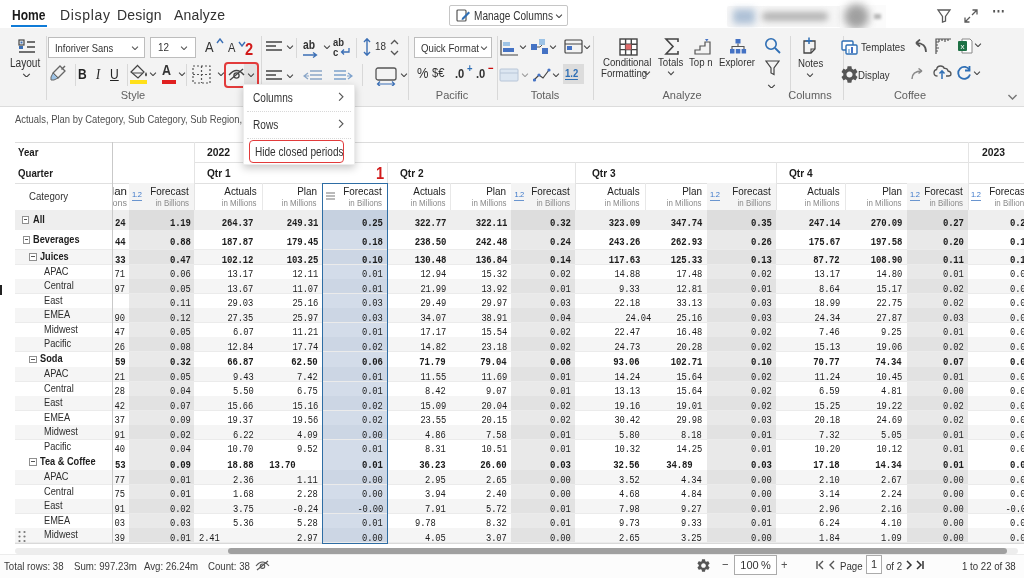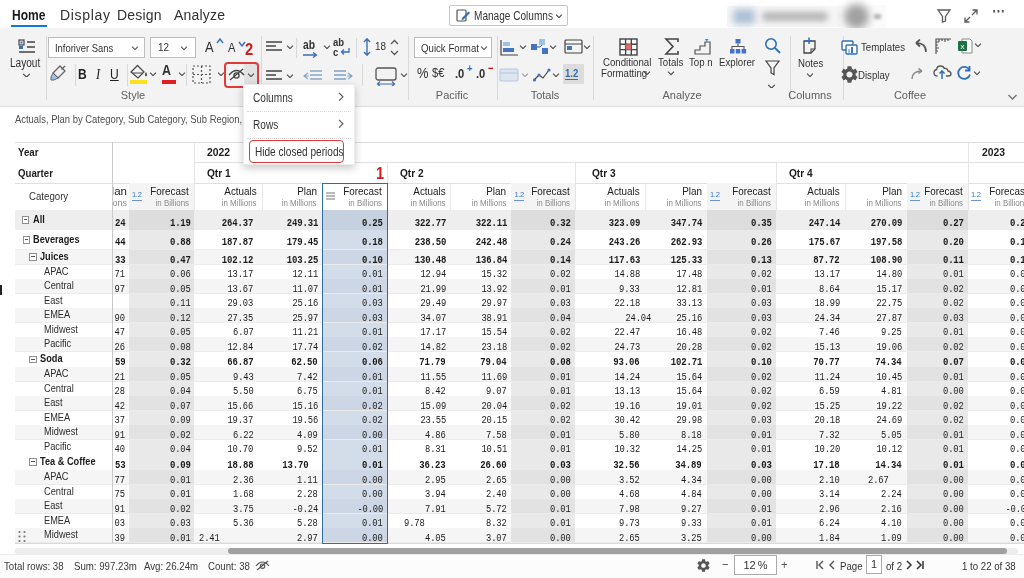--- a/index.html
+++ b/index.html
@@ -800,27 +800,27 @@
 <div class="abs" style="left:511.4px;top:454px;width:63.6px;height:16px;background:#e9e9e9;"></div>
 <div class="abs" style="left:707px;top:454px;width:69px;height:16px;background:#e9e9e9;"></div>
 <div class="abs" style="left:907px;top:454px;width:61px;height:16px;background:#e9e9e9;"></div>
 <div class="abs" style="left:322px;top:454px;width:65px;height:16px;background:#d3dce9;"></div>
 <div class="abs" style="left:29px;top:458.25px;width:7.5px;height:7.5px;border:1px solid #8f8f8f;background:#fff;box-sizing:border-box;"></div>
 <div class="abs" style="left:31px;top:461.25px;width:3.5px;height:1px;background:#555;"></div>
 <div class="abs" style="left:40px;top:454.887px;font-size:11.5px;color:#1c1c1c;font-weight:bold;white-space:nowrap;width:0;overflow:visible;"><span style="display:inline-block;transform:scaleX(0.8);transform-origin:0 0;white-space:nowrap;">Tea &amp; Coffee</span></div>
 <div class="abs" style="left:111.7px;top:455.5px;width:17.3px;height:13px;line-height:13px;box-sizing:border-box;padding-right:4px;overflow:hidden;text-align:right;"><span class="num bold" style="display:inline-block;font-size:11.5px;transform:scaleX(0.78);transform-origin:100% 50%;">53</span></div>
 <div class="abs" style="left:129px;top:455.5px;width:65px;height:13px;line-height:13px;box-sizing:border-box;padding-right:3px;overflow:hidden;text-align:right;"><span class="num bold" style="display:inline-block;font-size:11.5px;transform:scaleX(0.78);transform-origin:100% 50%;">0.09</span></div>
 <div class="abs" style="left:194px;top:455.5px;width:67.5px;height:13px;line-height:13px;box-sizing:border-box;padding-right:8px;overflow:hidden;text-align:right;"><span class="num bold" style="display:inline-block;font-size:11.5px;transform:scaleX(0.78);transform-origin:100% 50%;">18.88</span></div>
-<div class="abs" style="left:261.5px;top:455.5px;width:60.5px;height:13px;line-height:13px;box-sizing:border-box;padding-right:13px;overflow:hidden;text-align:right;text-decoration:underline;"><span class="num bold" style="display:inline-block;font-size:11.5px;transform:scaleX(0.78);transform-origin:100% 50%;">13.70</span></div>
+<div class="abs" style="left:261.5px;top:455.5px;width:60.5px;height:13px;line-height:13px;box-sizing:border-box;padding-right:13px;overflow:hidden;text-decoration:underline;"><span class="num bold" style="display:inline-block;font-size:11.5px;transform:scaleX(0.78);transform-origin:100% 50%;">13.70</span></div>
 <div class="abs" style="left:322px;top:455.5px;width:65px;height:13px;line-height:13px;box-sizing:border-box;padding-right:4px;overflow:hidden;text-align:right;"><span class="num bold" style="display:inline-block;font-size:11.5px;transform:scaleX(0.78);transform-origin:100% 50%;">0.01</span></div>
 <div class="abs" style="left:387px;top:455.5px;width:63.4px;height:13px;line-height:13px;box-sizing:border-box;padding-right:4.5px;overflow:hidden;text-align:right;"><span class="num bold" style="display:inline-block;font-size:11.5px;transform:scaleX(0.78);transform-origin:100% 50%;">36.23</span></div>
 <div class="abs" style="left:450.4px;top:455.5px;width:61px;height:13px;line-height:13px;box-sizing:border-box;padding-right:4.5px;overflow:hidden;text-align:right;"><span class="num bold" style="display:inline-block;font-size:11.5px;transform:scaleX(0.78);transform-origin:100% 50%;">26.60</span></div>
 <div class="abs" style="left:511.4px;top:455.5px;width:63.6px;height:13px;line-height:13px;box-sizing:border-box;padding-right:4px;overflow:hidden;text-align:right;"><span class="num bold" style="display:inline-block;font-size:11.5px;transform:scaleX(0.78);transform-origin:100% 50%;">0.03</span></div>
 <div class="abs" style="left:575px;top:455.5px;width:70px;height:13px;line-height:13px;box-sizing:border-box;padding-right:5px;overflow:hidden;text-align:right;"><span class="num bold" style="display:inline-block;font-size:11.5px;transform:scaleX(0.78);transform-origin:100% 50%;">32.56</span></div>
-<div class="abs" style="left:645px;top:455.5px;width:62px;height:13px;line-height:13px;box-sizing:border-box;padding-right:5px;overflow:hidden;text-align:right;"><span class="num bold" style="display:inline-block;font-size:11.5px;transform:scaleX(0.78);transform-origin:100% 50%;">34.89</span></div>
+<div class="abs" style="left:645px;top:455.5px;width:62px;height:13px;line-height:13px;box-sizing:border-box;overflow:hidden;text-align:center;"><span class="num bold" style="display:inline-block;font-size:11.5px;transform:scaleX(0.78);transform-origin:100% 50%;">34.89</span></div>
 <div class="abs" style="left:707px;top:455.5px;width:69px;height:13px;line-height:13px;box-sizing:border-box;padding-right:4px;overflow:hidden;text-align:right;"><span class="num bold" style="display:inline-block;font-size:11.5px;transform:scaleX(0.78);transform-origin:100% 50%;">0.03</span></div>
 <div class="abs" style="left:776px;top:455.5px;width:69px;height:13px;line-height:13px;box-sizing:border-box;padding-right:5px;overflow:hidden;text-align:right;"><span class="num bold" style="display:inline-block;font-size:11.5px;transform:scaleX(0.78);transform-origin:100% 50%;">17.18</span></div>
 <div class="abs" style="left:845px;top:455.5px;width:62px;height:13px;line-height:13px;box-sizing:border-box;padding-right:5px;overflow:hidden;text-align:right;"><span class="num bold" style="display:inline-block;font-size:11.5px;transform:scaleX(0.78);transform-origin:100% 50%;">14.34</span></div>
 <div class="abs" style="left:907px;top:455.5px;width:61px;height:13px;line-height:13px;box-sizing:border-box;padding-right:4px;overflow:hidden;text-align:right;"><span class="num bold" style="display:inline-block;font-size:11.5px;transform:scaleX(0.78);transform-origin:100% 50%;">0.01</span></div>
 <div class="abs" style="left:968px;top:455.5px;width:65px;height:13px;line-height:13px;box-sizing:border-box;padding-right:2px;overflow:hidden;text-align:right;"><span class="num bold" style="display:inline-block;font-size:11.5px;transform:scaleX(0.78);transform-origin:100% 50%;">0.01</span></div>
 <div class="abs" style="left:15px;top:469.5px;width:1009px;height:1px;background:#ebebeb;"></div>
 <div class="abs" style="left:15px;top:470px;width:1009px;height:14.5px;background:#f5f5f5;"></div>
 <div class="abs" style="left:129px;top:470px;width:65px;height:14.5px;background:#e2e2e2;"></div>
 <div class="abs" style="left:511.4px;top:470px;width:63.6px;height:14.5px;background:#e2e2e2;"></div>
 <div class="abs" style="left:707px;top:470px;width:69px;height:14.5px;background:#e2e2e2;"></div>
@@ -832,21 +832,21 @@
 <div class="abs" style="left:194px;top:470.75px;width:67.5px;height:13px;line-height:13px;box-sizing:border-box;padding-right:8px;overflow:hidden;text-align:right;"><span class="num" style="display:inline-block;font-size:11px;transform:scaleX(0.8);transform-origin:100% 50%;">2.36</span></div>
 <div class="abs" style="left:261.5px;top:470.75px;width:60.5px;height:13px;line-height:13px;box-sizing:border-box;padding-right:4px;overflow:hidden;text-align:right;"><span class="num" style="display:inline-block;font-size:11px;transform:scaleX(0.8);transform-origin:100% 50%;">1.11</span></div>
 <div class="abs" style="left:322px;top:470.75px;width:65px;height:13px;line-height:13px;box-sizing:border-box;padding-right:4px;overflow:hidden;text-align:right;"><span class="num" style="display:inline-block;font-size:11px;transform:scaleX(0.8);transform-origin:100% 50%;">0.00</span></div>
 <div class="abs" style="left:387px;top:470.75px;width:63.4px;height:13px;line-height:13px;box-sizing:border-box;padding-right:4.5px;overflow:hidden;text-align:right;"><span class="num" style="display:inline-block;font-size:11px;transform:scaleX(0.8);transform-origin:100% 50%;">2.95</span></div>
 <div class="abs" style="left:450.4px;top:470.75px;width:61px;height:13px;line-height:13px;box-sizing:border-box;padding-right:4.5px;overflow:hidden;text-align:right;"><span class="num" style="display:inline-block;font-size:11px;transform:scaleX(0.8);transform-origin:100% 50%;">2.65</span></div>
 <div class="abs" style="left:511.4px;top:470.75px;width:63.6px;height:13px;line-height:13px;box-sizing:border-box;padding-right:4px;overflow:hidden;text-align:right;"><span class="num" style="display:inline-block;font-size:11px;transform:scaleX(0.8);transform-origin:100% 50%;">0.00</span></div>
 <div class="abs" style="left:575px;top:470.75px;width:70px;height:13px;line-height:13px;box-sizing:border-box;padding-right:5px;overflow:hidden;text-align:right;"><span class="num" style="display:inline-block;font-size:11px;transform:scaleX(0.8);transform-origin:100% 50%;">3.52</span></div>
 <div class="abs" style="left:645px;top:470.75px;width:62px;height:13px;line-height:13px;box-sizing:border-box;padding-right:5px;overflow:hidden;text-align:right;"><span class="num" style="display:inline-block;font-size:11px;transform:scaleX(0.8);transform-origin:100% 50%;">4.34</span></div>
 <div class="abs" style="left:707px;top:470.75px;width:69px;height:13px;line-height:13px;box-sizing:border-box;padding-right:4px;overflow:hidden;text-align:right;"><span class="num" style="display:inline-block;font-size:11px;transform:scaleX(0.8);transform-origin:100% 50%;">0.00</span></div>
 <div class="abs" style="left:776px;top:470.75px;width:69px;height:13px;line-height:13px;box-sizing:border-box;padding-right:5px;overflow:hidden;text-align:right;"><span class="num" style="display:inline-block;font-size:11px;transform:scaleX(0.8);transform-origin:100% 50%;">2.10</span></div>
-<div class="abs" style="left:845px;top:470.75px;width:62px;height:13px;line-height:13px;box-sizing:border-box;padding-right:18px;overflow:hidden;text-align:right;"><span class="num" style="display:inline-block;font-size:11px;transform:scaleX(0.8);transform-origin:100% 50%;">2.67</span></div>
+<div class="abs" style="left:845px;top:470.75px;width:62px;height:13px;line-height:13px;box-sizing:border-box;padding-right:5px;overflow:hidden;text-align:right;"><span class="num" style="display:inline-block;font-size:11px;transform:scaleX(0.8);transform-origin:100% 50%;">2.67</span></div>
 <div class="abs" style="left:907px;top:470.75px;width:61px;height:13px;line-height:13px;box-sizing:border-box;padding-right:4px;overflow:hidden;text-align:right;"><span class="num" style="display:inline-block;font-size:11px;transform:scaleX(0.8);transform-origin:100% 50%;">0.00</span></div>
 <div class="abs" style="left:968px;top:470.75px;width:65px;height:13px;line-height:13px;box-sizing:border-box;padding-right:2px;overflow:hidden;text-align:right;"><span class="num" style="display:inline-block;font-size:11px;transform:scaleX(0.8);transform-origin:100% 50%;">0.00</span></div>
 <div class="abs" style="left:15px;top:484px;width:1009px;height:1px;background:#ebebeb;"></div>
 <div class="abs" style="left:15px;top:484.5px;width:1009px;height:14.5px;background:#ffffff;"></div>
 <div class="abs" style="left:129px;top:484.5px;width:65px;height:14.5px;background:#e9e9e9;"></div>
 <div class="abs" style="left:511.4px;top:484.5px;width:63.6px;height:14.5px;background:#e9e9e9;"></div>
 <div class="abs" style="left:707px;top:484.5px;width:69px;height:14.5px;background:#e9e9e9;"></div>
 <div class="abs" style="left:907px;top:484.5px;width:61px;height:14.5px;background:#e9e9e9;"></div>
 <div class="abs" style="left:322px;top:484.5px;width:65px;height:14.5px;background:#d3dce9;"></div>
 <div class="abs" style="left:44px;top:484.925px;font-size:11px;color:#2e2e2e;font-weight:normal;white-space:nowrap;width:0;overflow:visible;"><span style="display:inline-block;transform:scaleX(0.84);transform-origin:0 0;white-space:nowrap;">Central</span></div>
@@ -894,21 +894,21 @@
 <div class="abs" style="left:511.4px;top:513.5px;width:63.6px;height:14.5px;background:#e9e9e9;"></div>
 <div class="abs" style="left:707px;top:513.5px;width:69px;height:14.5px;background:#e9e9e9;"></div>
 <div class="abs" style="left:907px;top:513.5px;width:61px;height:14.5px;background:#e9e9e9;"></div>
 <div class="abs" style="left:322px;top:513.5px;width:65px;height:14.5px;background:#d3dce9;"></div>
 <div class="abs" style="left:44px;top:513.925px;font-size:11px;color:#2e2e2e;font-weight:normal;white-space:nowrap;width:0;overflow:visible;"><span style="display:inline-block;transform:scaleX(0.84);transform-origin:0 0;white-space:nowrap;">EMEA</span></div>
 <div class="abs" style="left:111.7px;top:514.25px;width:17.3px;height:13px;line-height:13px;box-sizing:border-box;padding-right:4px;overflow:hidden;text-align:right;"><span class="num" style="display:inline-block;font-size:11px;transform:scaleX(0.8);transform-origin:100% 50%;">03</span></div>
 <div class="abs" style="left:129px;top:514.25px;width:65px;height:13px;line-height:13px;box-sizing:border-box;padding-right:3px;overflow:hidden;text-align:right;"><span class="num" style="display:inline-block;font-size:11px;transform:scaleX(0.8);transform-origin:100% 50%;">0.03</span></div>
 <div class="abs" style="left:194px;top:514.25px;width:67.5px;height:13px;line-height:13px;box-sizing:border-box;padding-right:8px;overflow:hidden;text-align:right;"><span class="num" style="display:inline-block;font-size:11px;transform:scaleX(0.8);transform-origin:100% 50%;">5.36</span></div>
 <div class="abs" style="left:261.5px;top:514.25px;width:60.5px;height:13px;line-height:13px;box-sizing:border-box;padding-right:4px;overflow:hidden;text-align:right;"><span class="num" style="display:inline-block;font-size:11px;transform:scaleX(0.8);transform-origin:100% 50%;">5.28</span></div>
 <div class="abs" style="left:322px;top:514.25px;width:65px;height:13px;line-height:13px;box-sizing:border-box;padding-right:4px;overflow:hidden;text-align:right;"><span class="num" style="display:inline-block;font-size:11px;transform:scaleX(0.8);transform-origin:100% 50%;">0.01</span></div>
-<div class="abs" style="left:387px;top:514.25px;width:63.4px;height:13px;line-height:13px;box-sizing:border-box;padding-right:4.5px;overflow:hidden;text-align:left;padding-left:12px;"><span class="num" style="display:inline-block;font-size:11px;transform:scaleX(0.8);transform-origin:100% 50%;">9.78</span></div>
+<div class="abs" style="left:387px;top:514.25px;width:63.4px;height:13px;line-height:13px;box-sizing:border-box;padding-right:4.5px;overflow:hidden;text-align:center;padding-left:12px;"><span class="num" style="display:inline-block;font-size:11px;transform:scaleX(0.8);transform-origin:100% 50%;">9.78</span></div>
 <div class="abs" style="left:450.4px;top:514.25px;width:61px;height:13px;line-height:13px;box-sizing:border-box;padding-right:4.5px;overflow:hidden;text-align:right;"><span class="num" style="display:inline-block;font-size:11px;transform:scaleX(0.8);transform-origin:100% 50%;">8.32</span></div>
 <div class="abs" style="left:511.4px;top:514.25px;width:63.6px;height:13px;line-height:13px;box-sizing:border-box;padding-right:4px;overflow:hidden;text-align:right;"><span class="num" style="display:inline-block;font-size:11px;transform:scaleX(0.8);transform-origin:100% 50%;">0.01</span></div>
 <div class="abs" style="left:575px;top:514.25px;width:70px;height:13px;line-height:13px;box-sizing:border-box;padding-right:5px;overflow:hidden;text-align:right;"><span class="num" style="display:inline-block;font-size:11px;transform:scaleX(0.8);transform-origin:100% 50%;">9.73</span></div>
 <div class="abs" style="left:645px;top:514.25px;width:62px;height:13px;line-height:13px;box-sizing:border-box;padding-right:5px;overflow:hidden;text-align:right;"><span class="num" style="display:inline-block;font-size:11px;transform:scaleX(0.8);transform-origin:100% 50%;">9.33</span></div>
 <div class="abs" style="left:707px;top:514.25px;width:69px;height:13px;line-height:13px;box-sizing:border-box;padding-right:4px;overflow:hidden;text-align:right;"><span class="num" style="display:inline-block;font-size:11px;transform:scaleX(0.8);transform-origin:100% 50%;">0.01</span></div>
 <div class="abs" style="left:776px;top:514.25px;width:69px;height:13px;line-height:13px;box-sizing:border-box;padding-right:5px;overflow:hidden;text-align:right;"><span class="num" style="display:inline-block;font-size:11px;transform:scaleX(0.8);transform-origin:100% 50%;">6.24</span></div>
 <div class="abs" style="left:845px;top:514.25px;width:62px;height:13px;line-height:13px;box-sizing:border-box;padding-right:5px;overflow:hidden;text-align:right;"><span class="num" style="display:inline-block;font-size:11px;transform:scaleX(0.8);transform-origin:100% 50%;">4.10</span></div>
 <div class="abs" style="left:907px;top:514.25px;width:61px;height:13px;line-height:13px;box-sizing:border-box;padding-right:4px;overflow:hidden;text-align:right;"><span class="num" style="display:inline-block;font-size:11px;transform:scaleX(0.8);transform-origin:100% 50%;">0.00</span></div>
 <div class="abs" style="left:968px;top:514.25px;width:65px;height:13px;line-height:13px;box-sizing:border-box;padding-right:2px;overflow:hidden;text-align:right;"><span class="num" style="display:inline-block;font-size:11px;transform:scaleX(0.8);transform-origin:100% 50%;">0.01</span></div>
 <div class="abs" style="left:15px;top:527.5px;width:1009px;height:1px;background:#ebebeb;"></div>
@@ -959,21 +959,21 @@
 <div class="abs" style="left:207.5px;top:559.5px;font-size:11.5px;color:#3a3a3a;font-weight:normal;white-space:nowrap;width:0;overflow:visible;"><span style="display:inline-block;transform:scaleX(0.84);transform-origin:0 0;white-space:nowrap;">Count: 38</span></div>
 <svg class="abs" style="left:255px;top:560px" width="15" height="11" viewBox="0 0 15 11">
     <path d="M1 6 Q7.5 -2 14 6" fill="none" stroke="#555" stroke-width="1.1"></path>
     <circle cx="7.5" cy="6.2" r="2.2" fill="none" stroke="#555" stroke-width="1.1"></circle>
     <path d="M2 10 L13 1" stroke="#555" stroke-width="1.1"></path>
   </svg>
 <svg class="abs" style="left:697px;top:559px" width="13" height="13" viewBox="2 2 20 20">
     <path d="M19.14,12.94c0.04-0.3,0.06-0.61,0.06-0.94c0-0.32-0.02-0.64-0.07-0.94l2.03-1.58c0.18-0.14,0.23-0.41,0.12-0.61l-1.92-3.32c-0.12-0.22-0.37-0.29-0.59-0.22l-2.39,0.96c-0.5-0.38-1.03-0.7-1.62-0.94L14.4,2.81c-0.04-0.24-0.24-0.41-0.48-0.41h-3.84c-0.24,0-0.43,0.17-0.47,0.41L9.25,5.35C8.66,5.59,8.12,5.92,7.63,6.29L5.24,5.33c-0.22-0.08-0.47,0-0.59,0.22L2.74,8.87C2.62,9.08,2.66,9.34,2.86,9.48l2.03,1.58C4.84,11.36,4.8,11.69,4.8,12s0.02,0.64,0.07,0.94l-2.03,1.58c-0.18,0.14-0.23,0.41-0.12,0.61l1.92,3.32c0.12,0.22,0.37,0.29,0.59,0.22l2.39-0.96c0.5,0.38,1.03,0.7,1.62,0.94l0.36,2.54c0.05,0.24,0.24,0.41,0.48,0.41h3.84c0.24,0,0.44-0.17,0.47-0.41l0.36-2.54c0.59-0.24,1.13-0.56,1.62-0.94l2.39,0.96c0.22,0.08,0.47,0,0.59-0.22l1.92-3.32c0.12-0.22,0.07-0.47-0.12-0.61L19.14,12.94z M12,15.6c-1.98,0-3.6-1.62-3.6-3.6s1.62-3.6,3.6-3.6s3.6,1.62,3.6,3.6S13.98,15.6,12,15.6z" fill="#555"></path>
   </svg>
 <div class="abs" style="left:722px;top:557px;font-size:13px;color:#555;font-weight:normal;white-space:nowrap;width:0;overflow:visible;"><span style="display:inline-block;transform:scaleX(0.86);transform-origin:0 0;white-space:nowrap;">−</span></div>
-<div class="abs" style="left:734px;top:555px;width:43px;height:20px;border:1px solid #ababab;background:#fff;box-sizing:border-box;text-align:center;font-size:11px;color:#333;line-height:18px;">12 %</div>
+<div class="abs" style="left:734px;top:555px;width:43px;height:20px;border:1px solid #ababab;background:#fff;box-sizing:border-box;text-align:center;font-size:11px;color:#333;line-height:18px;">100 %</div>
 <div class="abs" style="left:781px;top:557px;font-size:13px;color:#555;font-weight:normal;white-space:nowrap;width:0;overflow:visible;"><span style="display:inline-block;transform:scaleX(0.86);transform-origin:0 0;white-space:nowrap;">+</span></div>
 <svg class="abs" style="left:815px;top:560px" width="10" height="10" viewBox="0 0 10 10">
     <path d="M2 1 V9 M8 1 L4 5 L8 9" fill="none" stroke="#555" stroke-width="1.4"></path>
   </svg>
 <svg class="abs" style="left:828px;top:560px" width="8" height="10" viewBox="0 0 8 10">
     <path d="M6 1 L2 5 L6 9" fill="none" stroke="#555" stroke-width="1.4"></path>
   </svg>
 <div class="abs" style="left:840px;top:559.5px;font-size:11.5px;color:#333;font-weight:normal;white-space:nowrap;width:0;overflow:visible;"><span style="display:inline-block;transform:scaleX(0.84);transform-origin:0 0;white-space:nowrap;">Page</span></div>
 <div class="abs" style="left:866px;top:555px;width:16px;height:19px;border:1px solid #ababab;background:#fff;box-sizing:border-box;text-align:center;font-size:11px;color:#333;line-height:17px;">1</div>
 <div class="abs" style="left:886px;top:559.5px;font-size:11.5px;color:#333;font-weight:normal;white-space:nowrap;width:0;overflow:visible;"><span style="display:inline-block;transform:scaleX(0.84);transform-origin:0 0;white-space:nowrap;">of 2</span></div>

